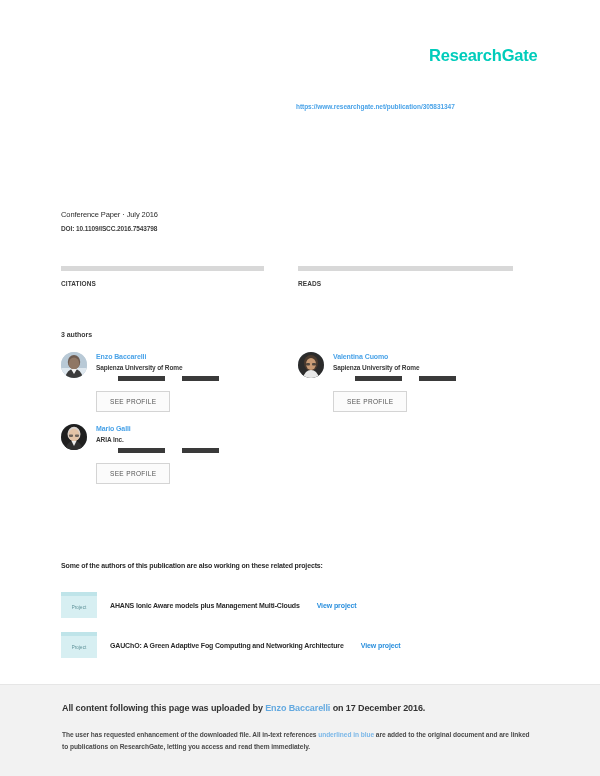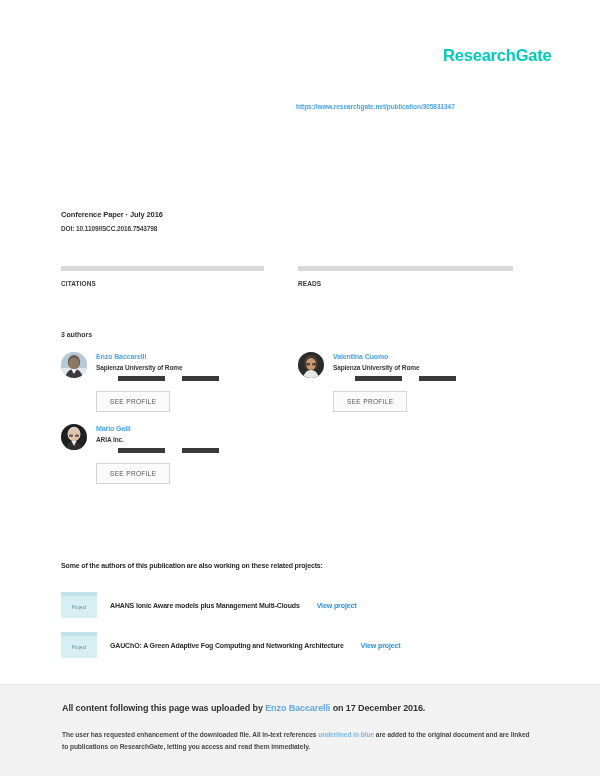--- a/index.html
+++ b/index.html
@@ -17,21 +17,21 @@
   .page {
     width: 600px;
     height: 776px;
     position: relative;
     background: #ffffff;
   }
 
   .rg-logo {
     position: absolute;
     top: 46px;
-    left: 443px;
+    left: 429px;
     font-size: 16.5px;
     font-weight: bold;
     letter-spacing: -0.2px;
     color: #00ccbb;
     font-family: "Liberation Sans", sans-serif;
     white-space: nowrap;
   }
 
   .pub-url {
     position: absolute;
@@ -46,21 +46,21 @@
 
   
   .paper-meta {
     position: absolute;
     top: 210px;
     left: 61px;
     width: 470px;
   }
   .paper-type {
     font-size: 7.5px;
-    font-weight: bold;
+    font-weight: normal;
     color: #2b2b2b;
     letter-spacing: -0.1px;
     margin-bottom: 6px;
     white-space: nowrap;
   }
   .paper-doi {
     font-size: 6.5px;
     font-weight: bold;
     color: #3c3c3c;
     letter-spacing: -0.1px;

